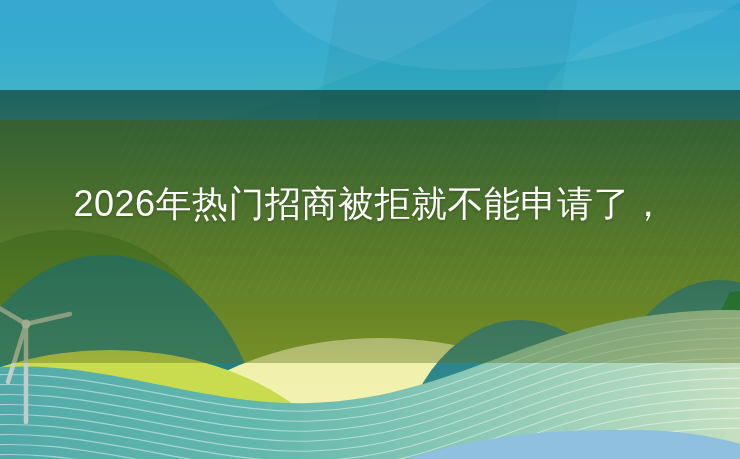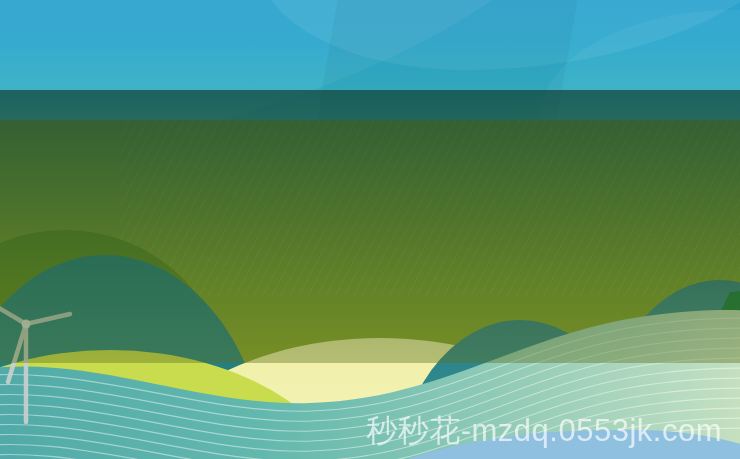--- a/index.html
+++ b/index.html
@@ -361,19 +361,17 @@
       <line x1="48" y1="28" x2="92" y2="18"></line>
       <line x1="48" y1="28" x2="14" y2="8"></line>
       <line x1="48" y1="28" x2="30" y2="86"></line>
     </g>
     <circle cx="48" cy="28" r="4.5" fill="#dfe4e2" opacity="0.95"></circle>
   </svg>
 
   <div class="overlay"></div>
 
   <div class="headline">
+    <span class="line">2026年热门招商被拒就不能申请了，</span>
   </div>
 
-  <div class="watermark">
-    <span>秒秒花-mzdq.0553jk.com</span>
-  </div>
 
 </div>
 
 </body></html>

